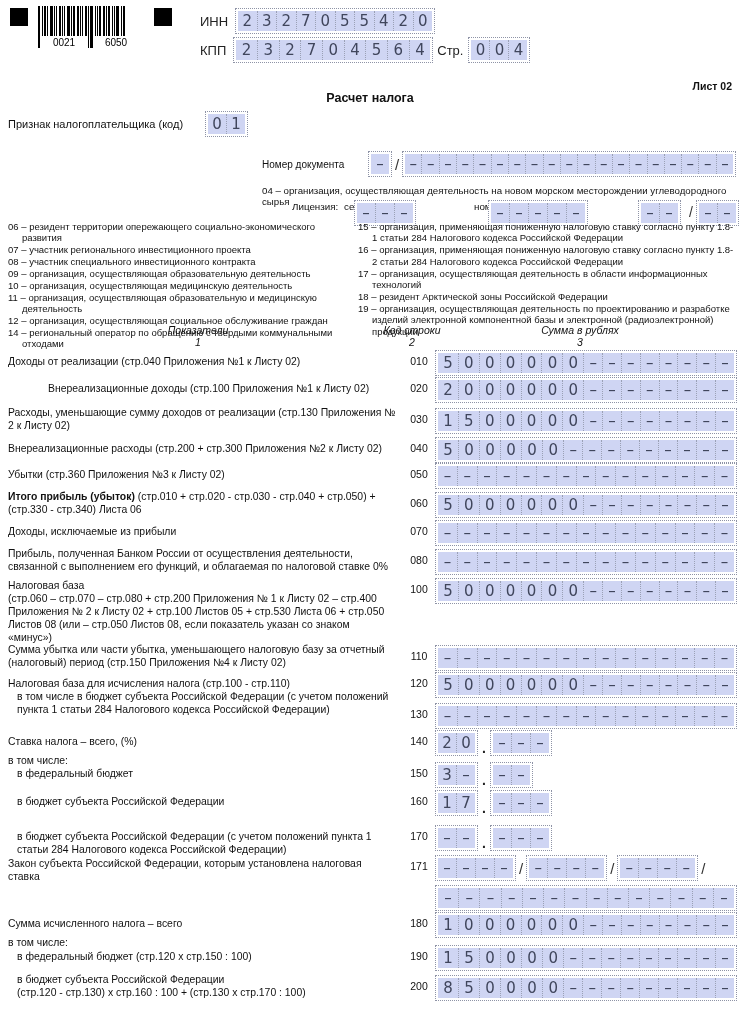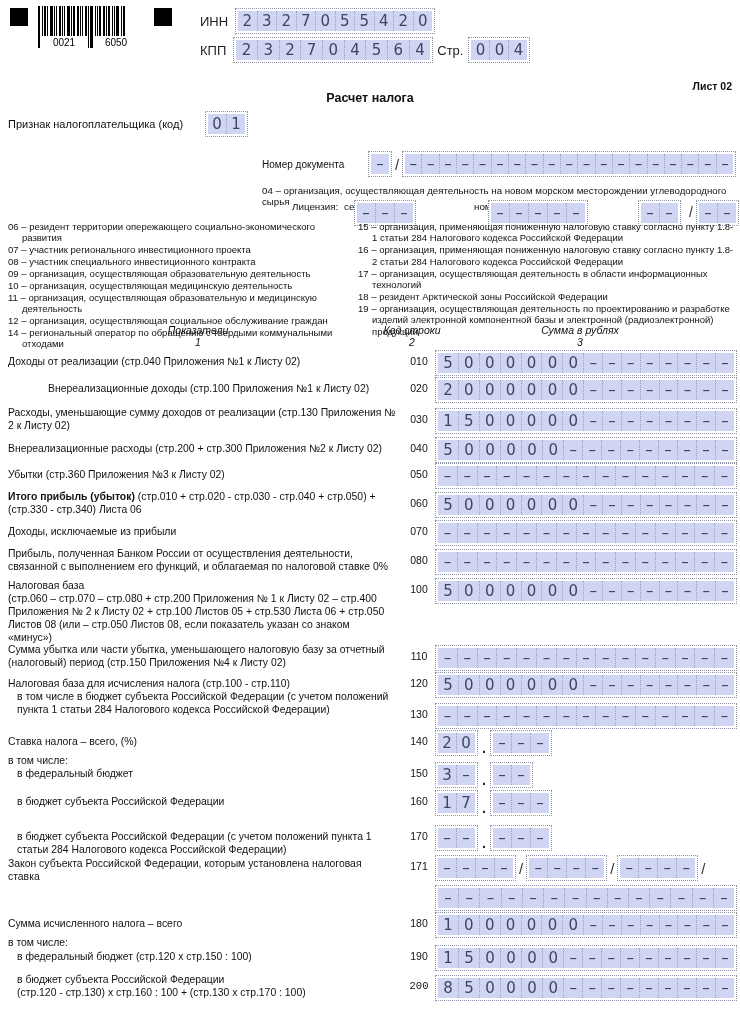--- a/index.html
+++ b/index.html
@@ -652,21 +652,21 @@
             <span class="cell">–</span>
             <span class="cell">–</span>
             <span class="cell">–</span>
             <span class="cell">–</span>
             <span class="cell">–</span>
           </span>
         </div>
       </div>
       <div class="row" style="top: 975px;">
         <div class="row-label indent" style="top: -2px;">в бюджет субъекта Российской Федерации<br>(стр.120 - стр.130) х стр.160 : 100 + (стр.130 х стр.170 : 100)</div>
-        <div class="row-code" style="top: 5px; font-family: Liberation Mono, monospace;">200</div>
+        <div class="row-code" style="top: 5px;">200</div>
         <div class="row-value" style="top: 0px;">
           <span class="field w-money">
             <span class="cell">8</span>
             <span class="cell">5</span>
             <span class="cell">0</span>
             <span class="cell">0</span>
             <span class="cell">0</span>
             <span class="cell">0</span>
             <span class="cell">–</span>
             <span class="cell">–</span>

